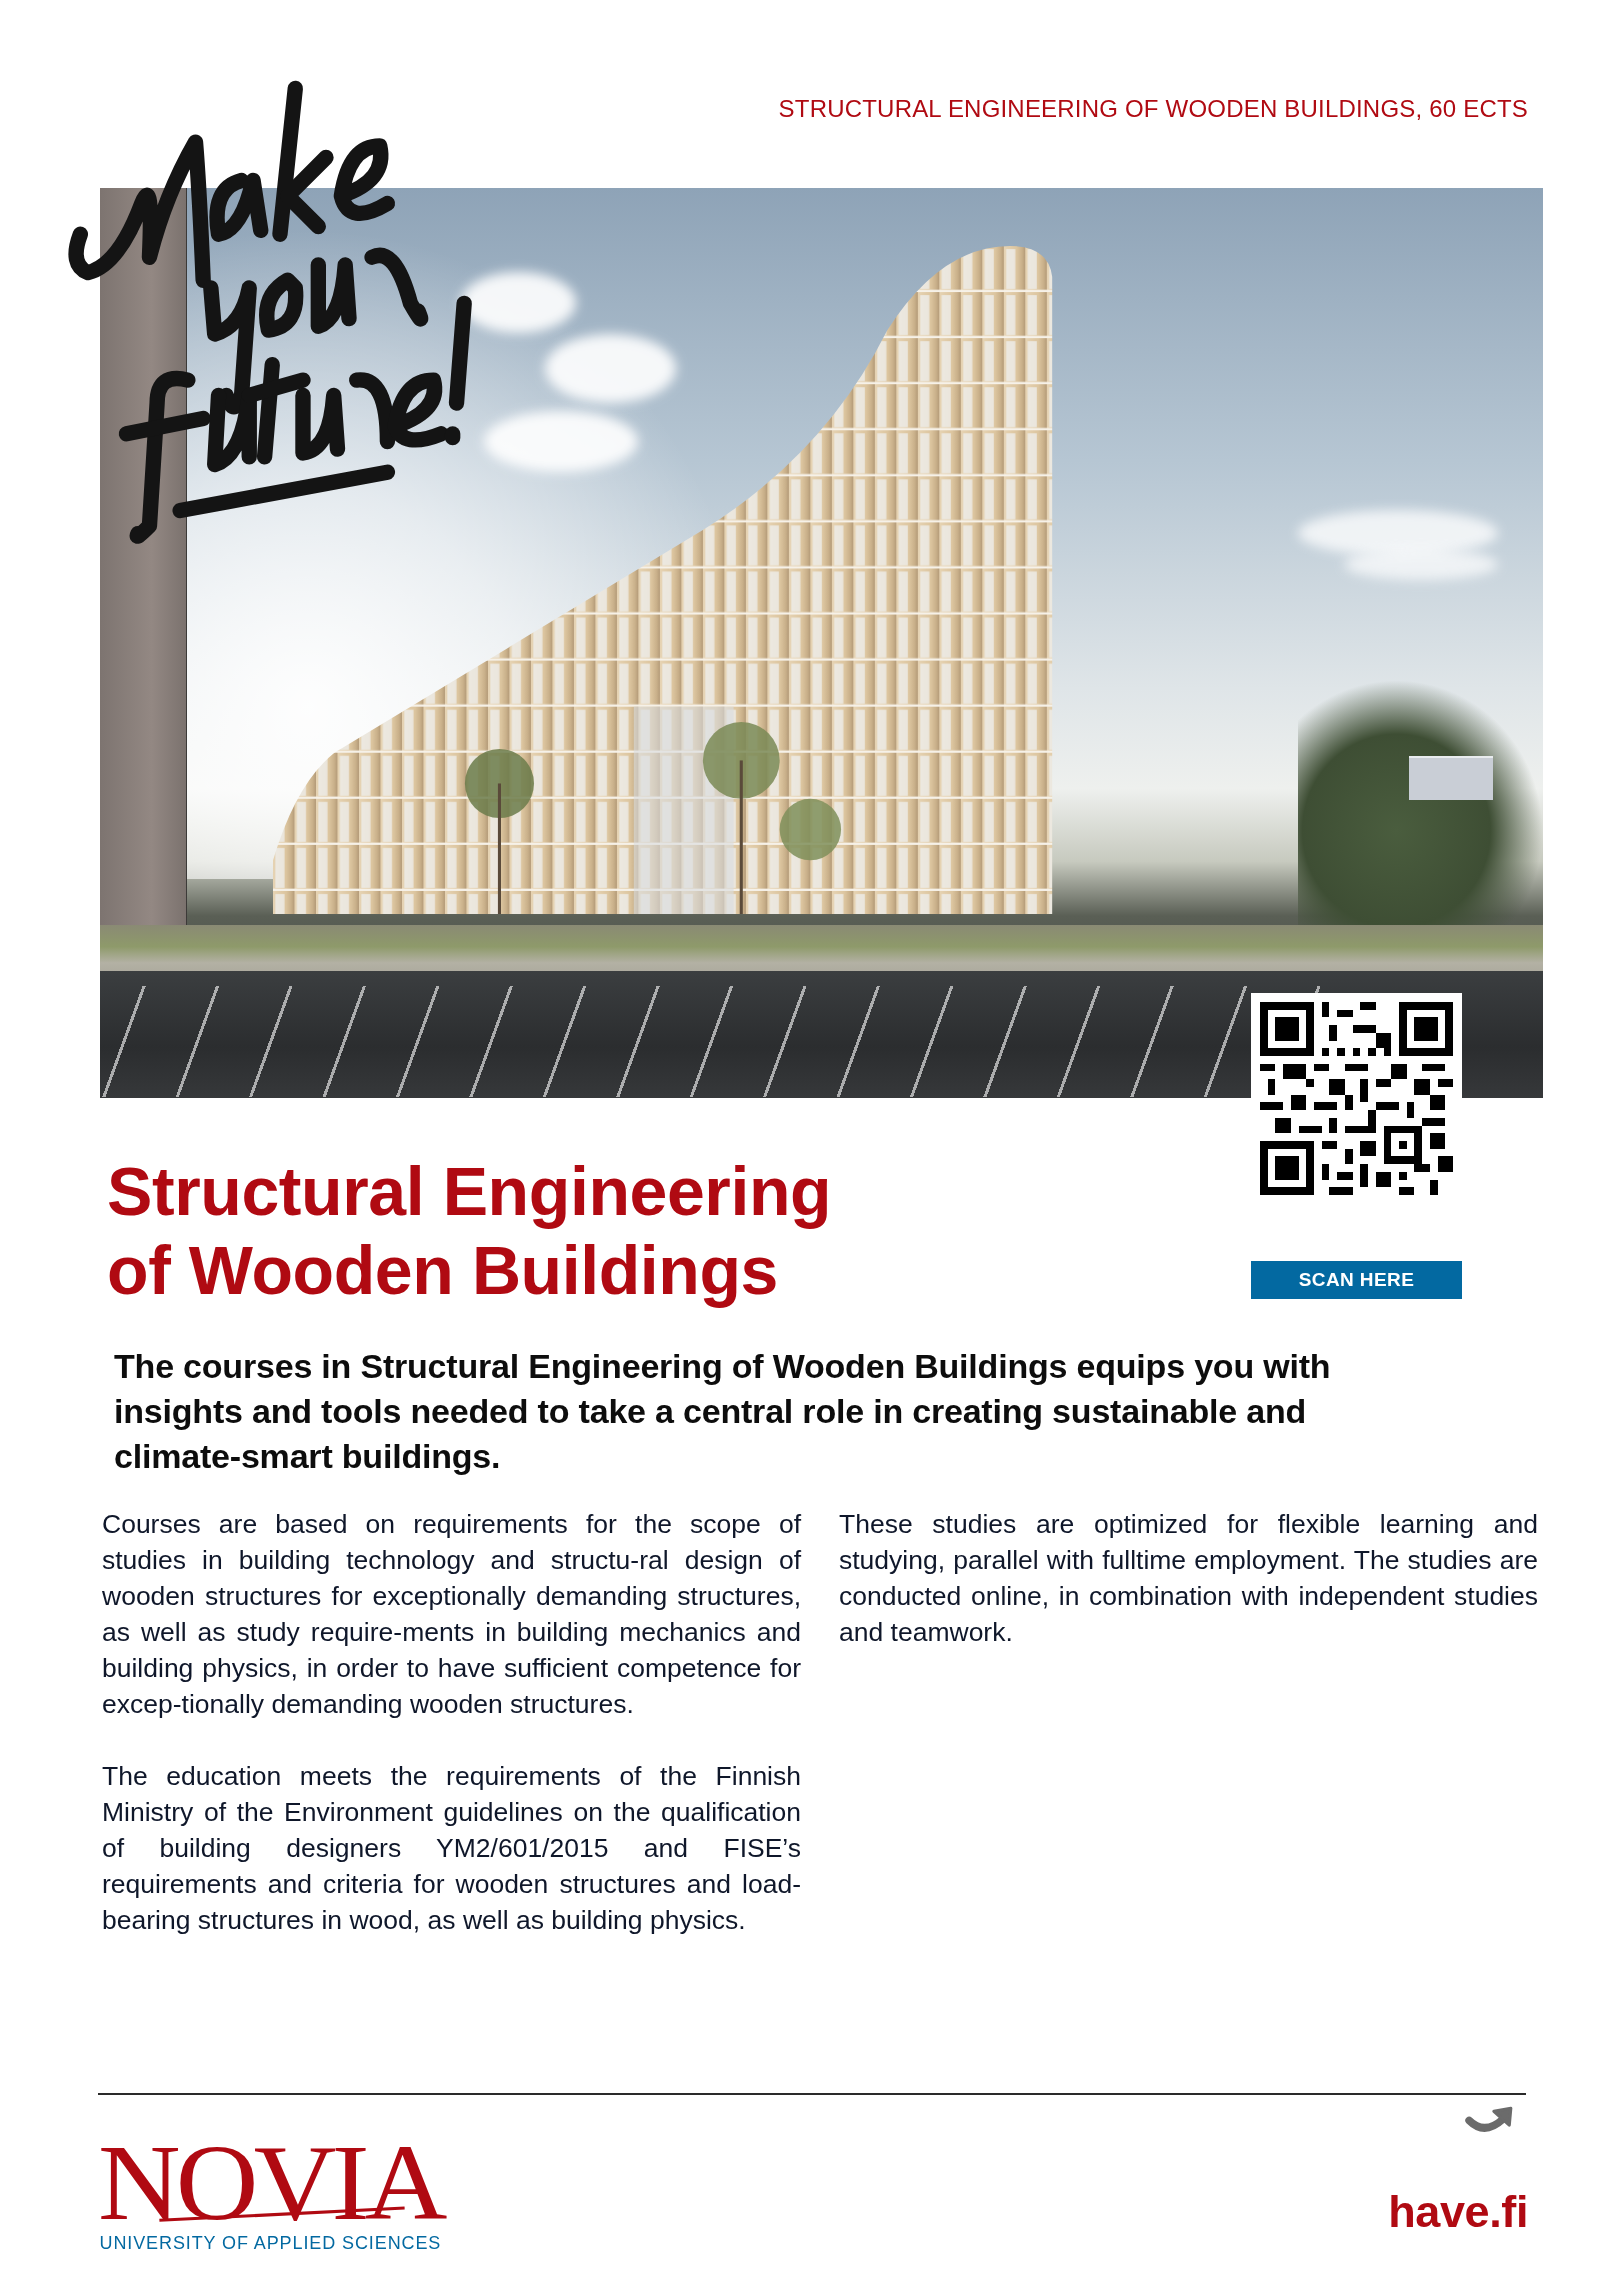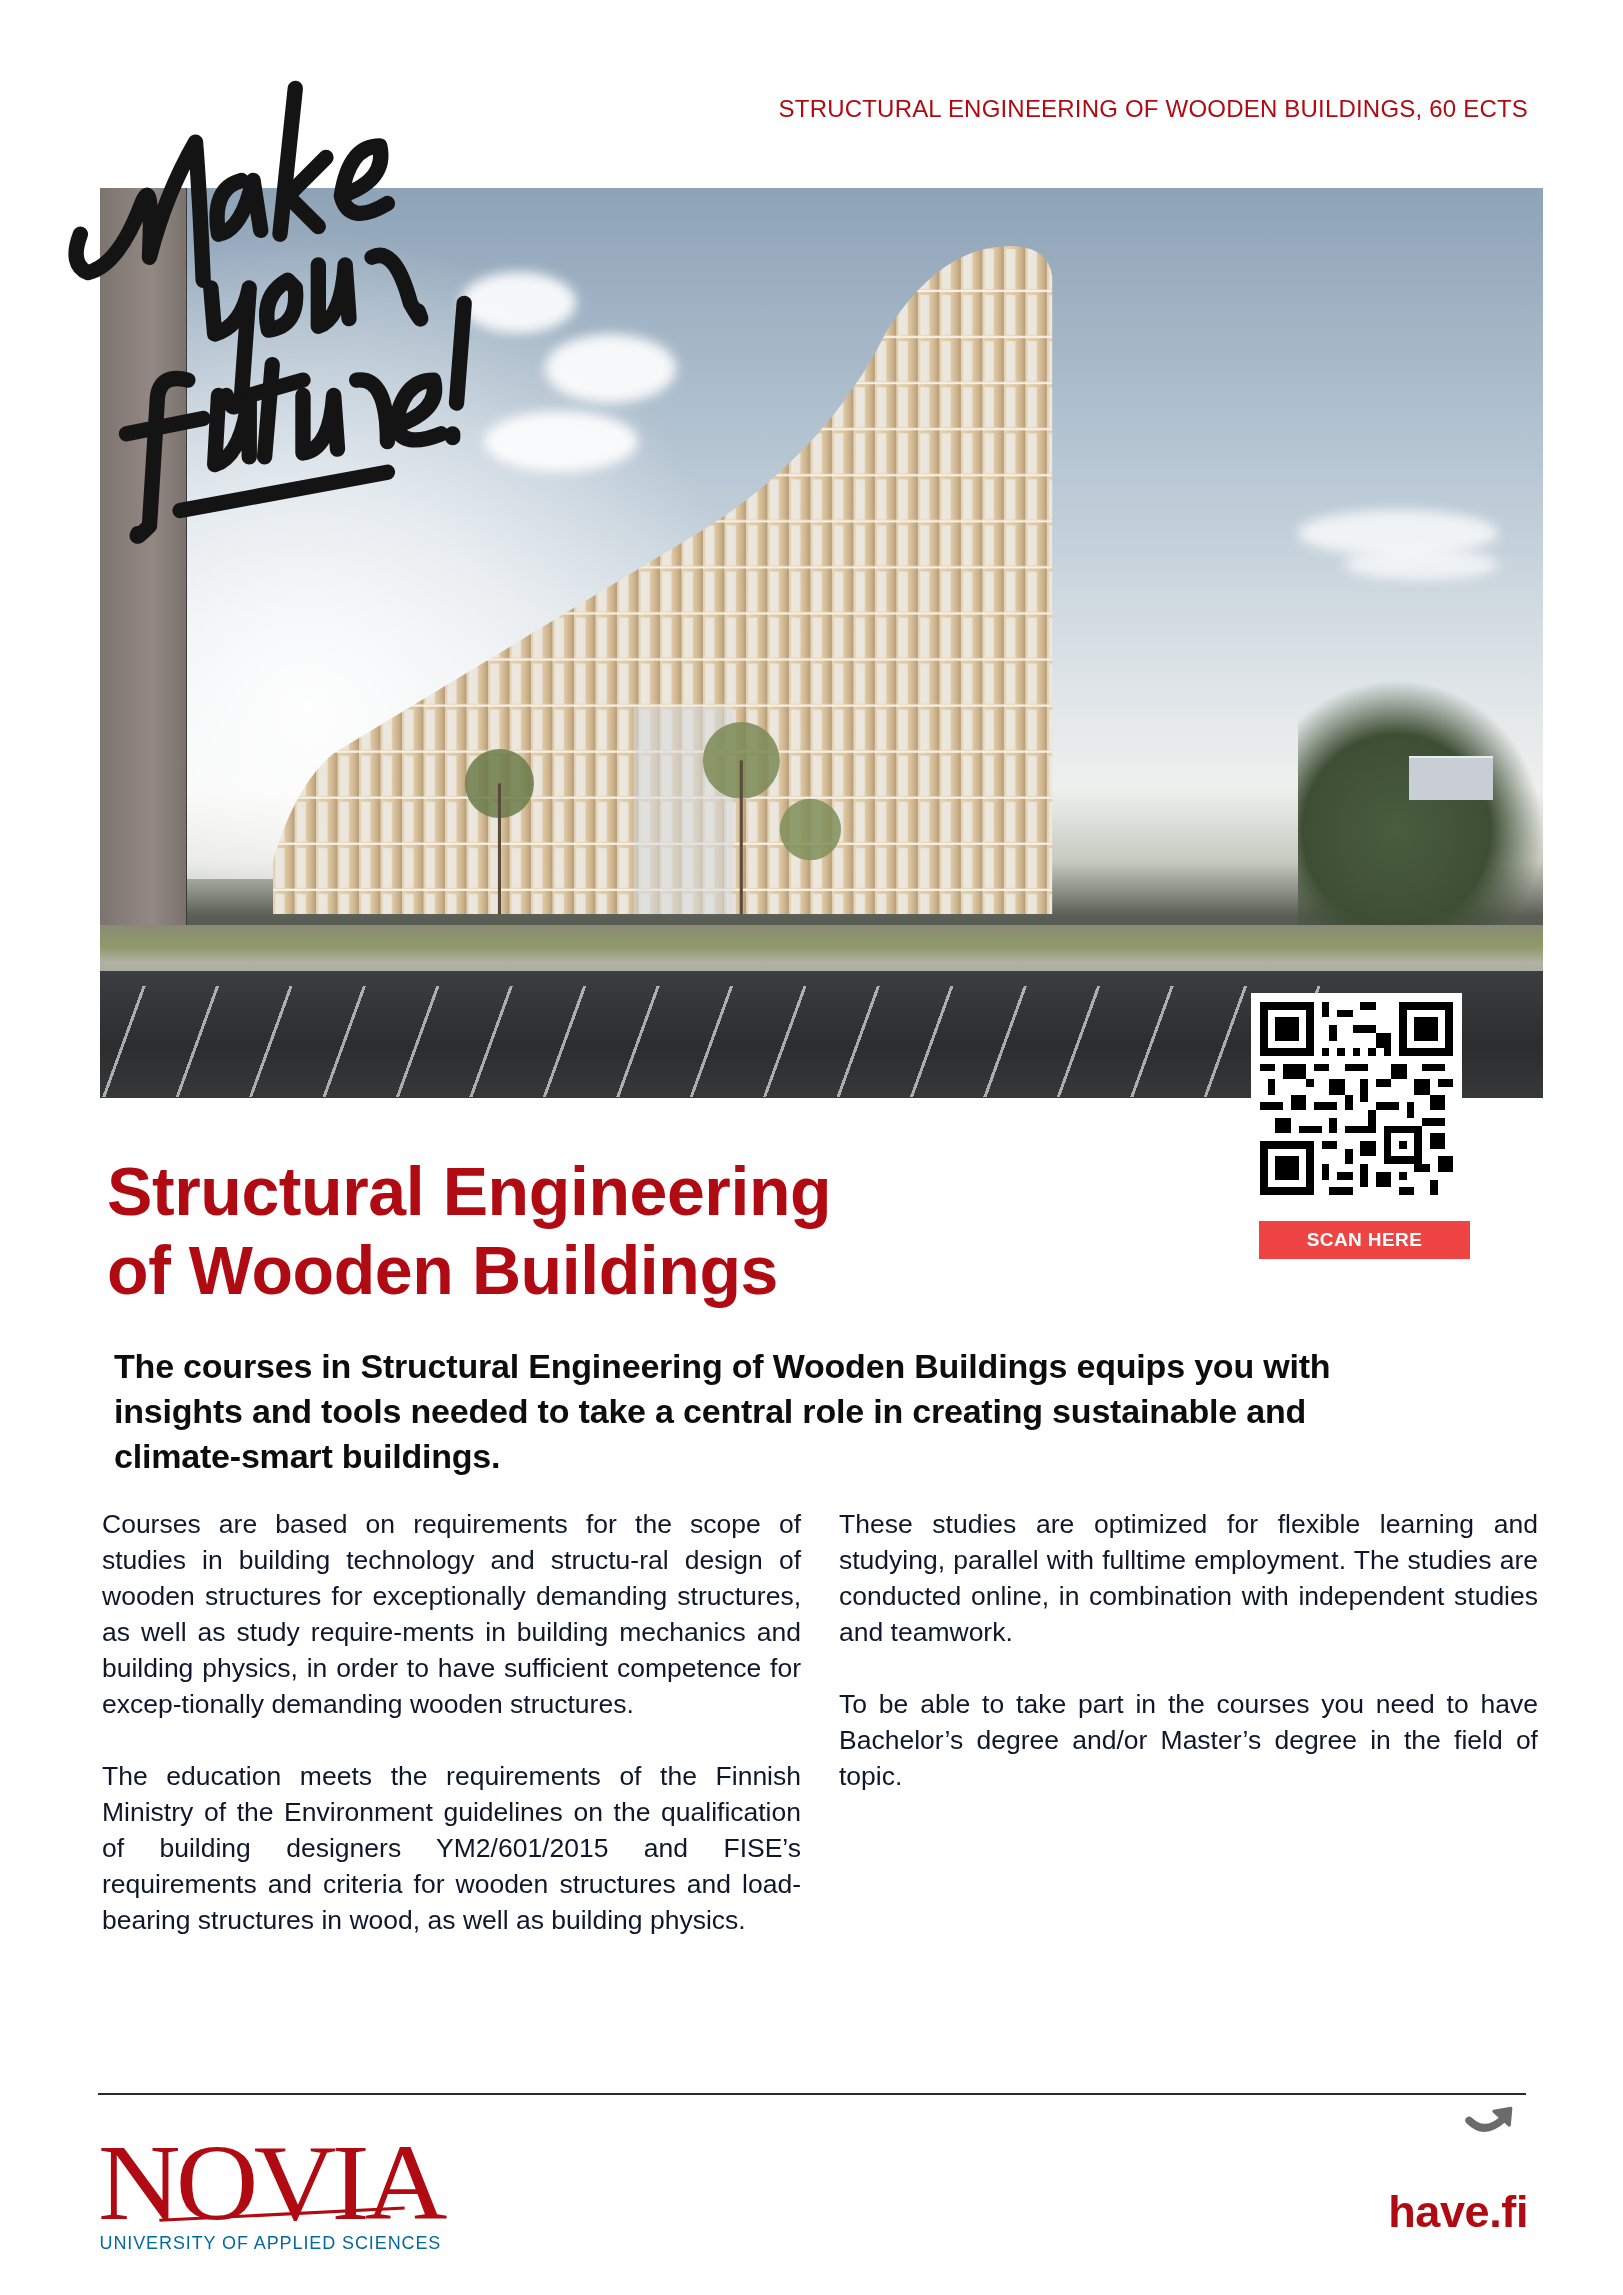--- a/index.html
+++ b/index.html
@@ -23,22 +23,22 @@
   .hero .lot { position: absolute; left: 0; top: 783px; width: 1443px; height: 127px;
           background: linear-gradient(180deg, #3b3e40 0%, #2b2d2f 60%, #36383a 100%); }
   .hero .lot-lines { position: absolute; left: 0; top: 798px; width: 1228px; height: 111px;
           background: repeating-linear-gradient(110deg, transparent 0 40px, rgba(255,255,255,0.85) 40px 43px, transparent 43px 69px); opacity: 0.7; }
   .hero .trees-right { position: absolute; left: 1198px; top: 491px; width: 246px; height: 253px;
           background: radial-gradient(ellipse at 40% 60%, #4a5d3e 0%, #3e4e34 45%, rgba(60,75,50,0) 70%); }
   .hero .far-building { position: absolute; left: 1309px; top: 568px; width: 84px; height: 42px; background: #c9ced6; border-top: 2.3px solid #e9ecef; }
 
   .qr-box { position: absolute; left: 1251px; top: 993px; width: 211px; height: 215px; background: #fff; }
   .qr-box svg { position: absolute; left: 9.2px; top: 9.2px; }
-  .scan-band { position: absolute; left: 1251px; top: 1221px; width: 211px; height: 38px; background: #ef4444;
-               color: #fff; font-weight: 700; font-size: 19px; display: flex; align-items: center; justify-content: center; letter-spacing: 0.4px; margin-left: 8px; }
+  .scan-band { position: absolute; left: 1251px; top: 1261px; width: 211px; height: 38px; background: #0369a1;
+               color: #fff; font-weight: 700; font-size: 19px; display: flex; align-items: center; justify-content: center; letter-spacing: 0.4px; }
 
   
   .slogan { position: absolute; left: 65px; top: 73px; width: 522px; height: 499px; }
 
   .title { position: absolute; left: 107px; top: 1152px; margin: 0; color: #b00a12; font-weight: 700;
            font-size: 68px; line-height: 79px; letter-spacing: -0.4px; }
   .lead { position: absolute; left: 98px; top: 1328px; width: 1305px; margin: 16px; font-weight: 700;
           font-size: 34px; line-height: 45px; color: #0d0d0d; letter-spacing: -0.2px; }
 
   .col { position: absolute; top: 1506px; width: 699px; font-size: 26.5px; line-height: 36px; color: #0f172a; }
@@ -203,21 +203,20 @@
 </h1>
 
 <p class="lead">The courses in Structural Engineering of Wooden Buildings equips you with insights and tools needed to take a central role in creating sustainable and climate-smart buildings.</p>
 
 <div class="col col-left">
   <p>Courses are based on requirements for the scope of studies in building technology and structu-ral design of wooden structures for exceptionally demanding structures, as well as study require-ments in building mechanics and building physics, in order to have sufficient competence for excep-tionally demanding wooden structures.</p>
   <p>The education meets the requirements of the Finnish Ministry of the Environment guidelines on the qualification of building designers YM2/601/2015 and FISE’s requirements and criteria for wooden structures and load-bearing structures in wood, as well as building physics.</p>
 </div>
 <div class="col col-right">
   <p>These studies are optimized for flexible learning and studying, parallel with fulltime employment. The studies are conducted online, in combination with independent studies and teamwork.</p>
-  <p>To be able to take part in the courses you need to have Bachelor’s degree and/or Master’s degree in the field of topic.</p>
 </div>
 
 <div class="rule"></div>
 
 <svg class="arrow" viewBox="0 0 70 45">
   <path d="M 8 20 Q 28 40 52 18" fill="none" stroke="#6b6b6b" stroke-width="10" stroke-linecap="round"></path>
   <path d="M 40 8 L 62 4 L 60 26 Z" fill="#6b6b6b" stroke="#6b6b6b" stroke-width="4" stroke-linejoin="round"></path>
 </svg>
 
 <div class="logo">

